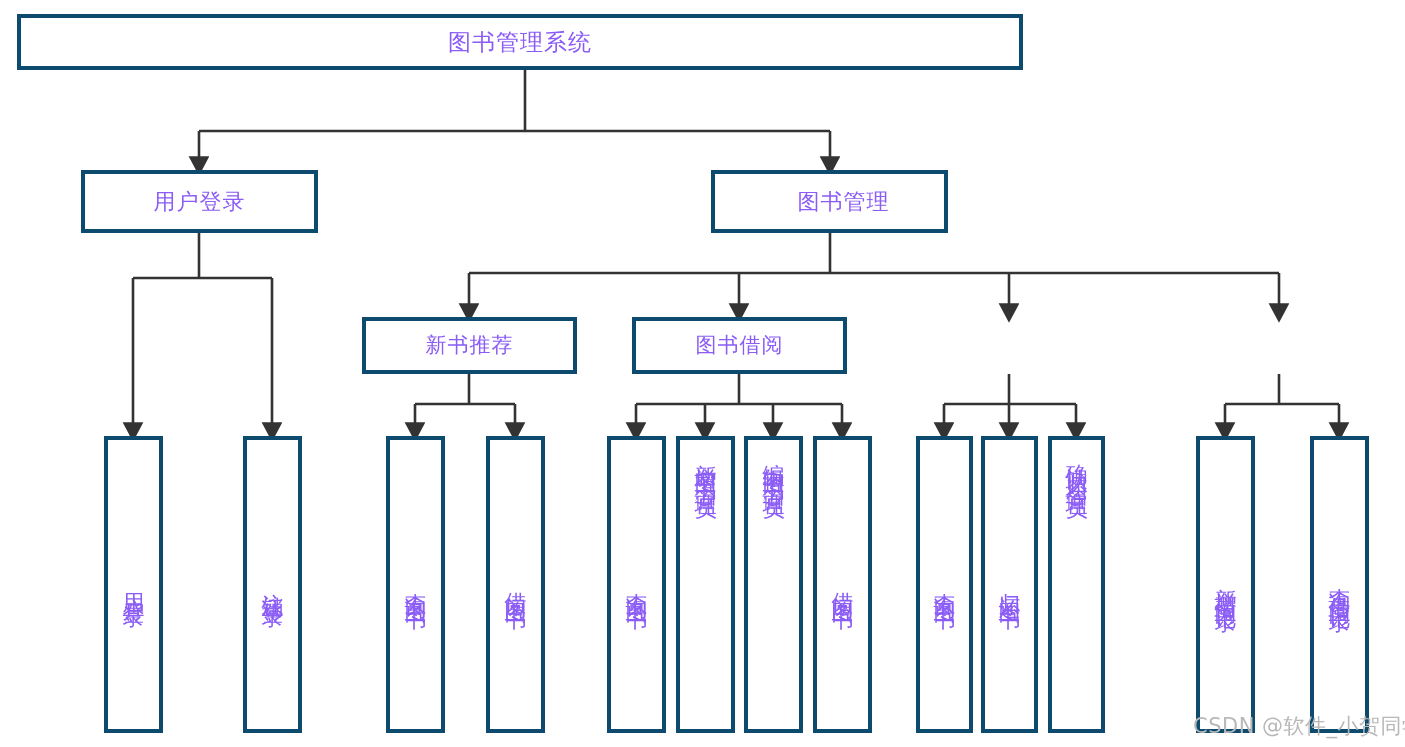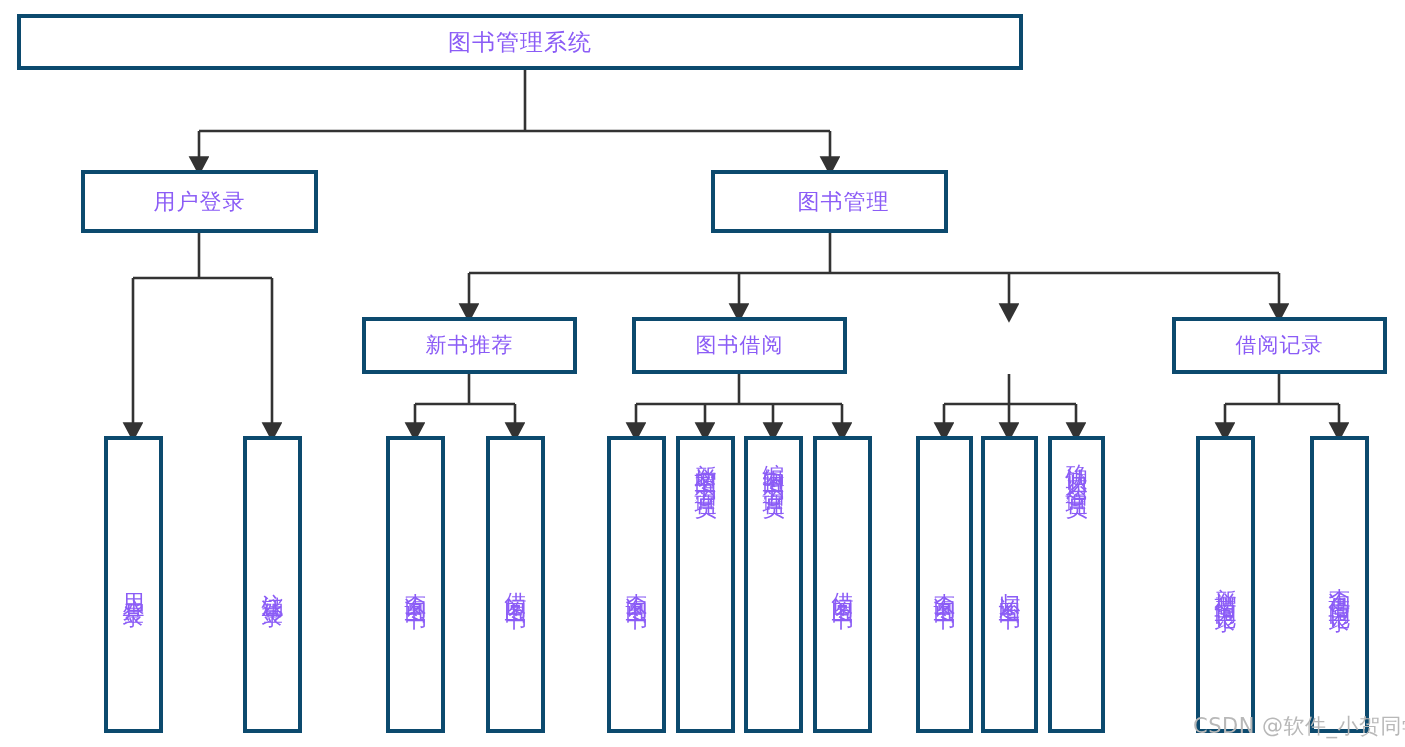--- a/index.html
+++ b/index.html
@@ -138,23 +138,20 @@
   <div class="node level2" style="left: 711px; top: 170px; width: 237px; height: 63px; padding-left: 28px;">
     <span class="node-label">图书管理</span>
   </div>
 
   <div class="node level3" style="left: 362px; top: 317px; width: 215px; height: 57px;">
     <span class="node-label">新书推荐</span>
   </div>
   <div class="node level3" style="left: 632px; top: 317px; width: 215px; height: 57px; align-items: center;">
     <span class="node-label">图书借阅</span>
   </div>
-  <div class="node level3" style="left: 1172px; top: 317px; width: 215px; height: 57px;">
-    <span class="node-label">借阅记录</span>
-  </div>
 
   <div class="node leaf centered" style="left: 104px; top: 436px; width: 59px; height: 297px;">
     <span class="node-label">用户登录</span>
   </div>
   <div class="node leaf centered" style="left: 243px; top: 436px; width: 59px; height: 297px;">
     <span class="node-label">注销登录</span>
   </div>
   <div class="node leaf centered" style="left: 386px; top: 436px; width: 59px; height: 297px;">
     <span class="node-label">查询图书</span>
   </div>

